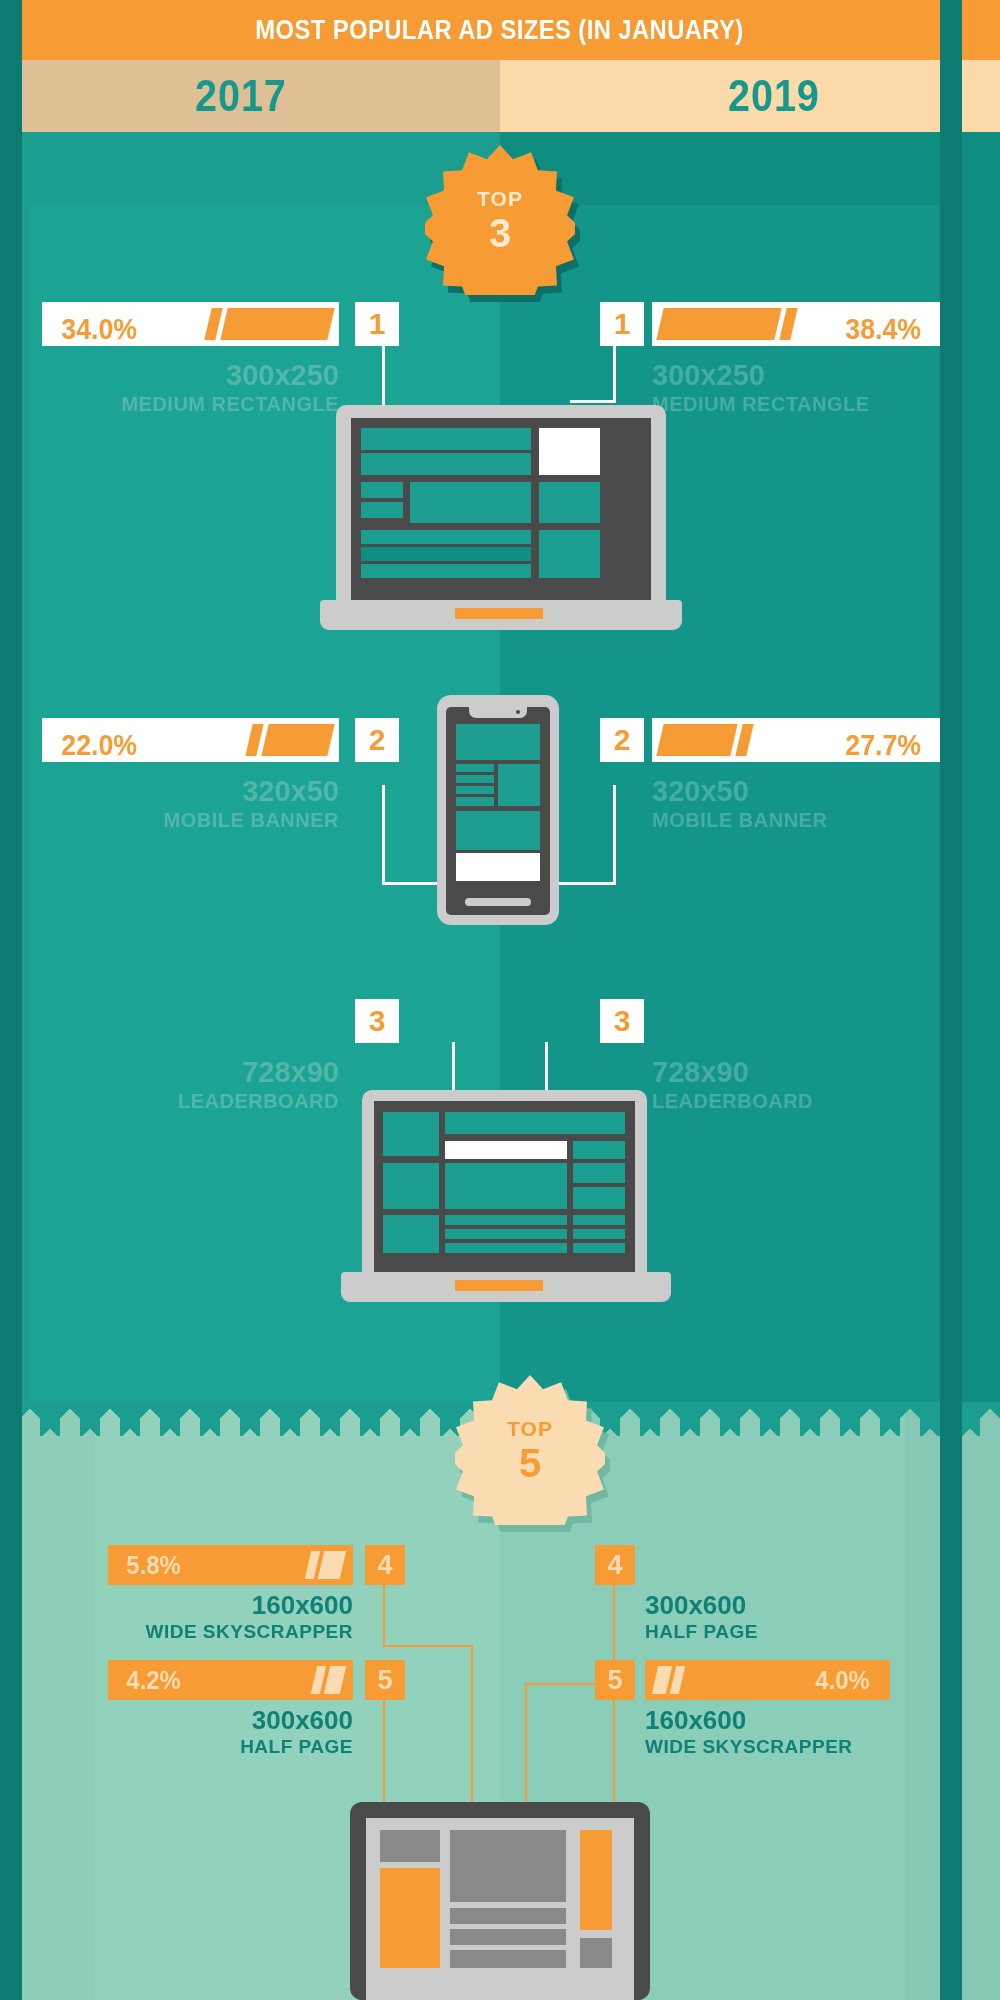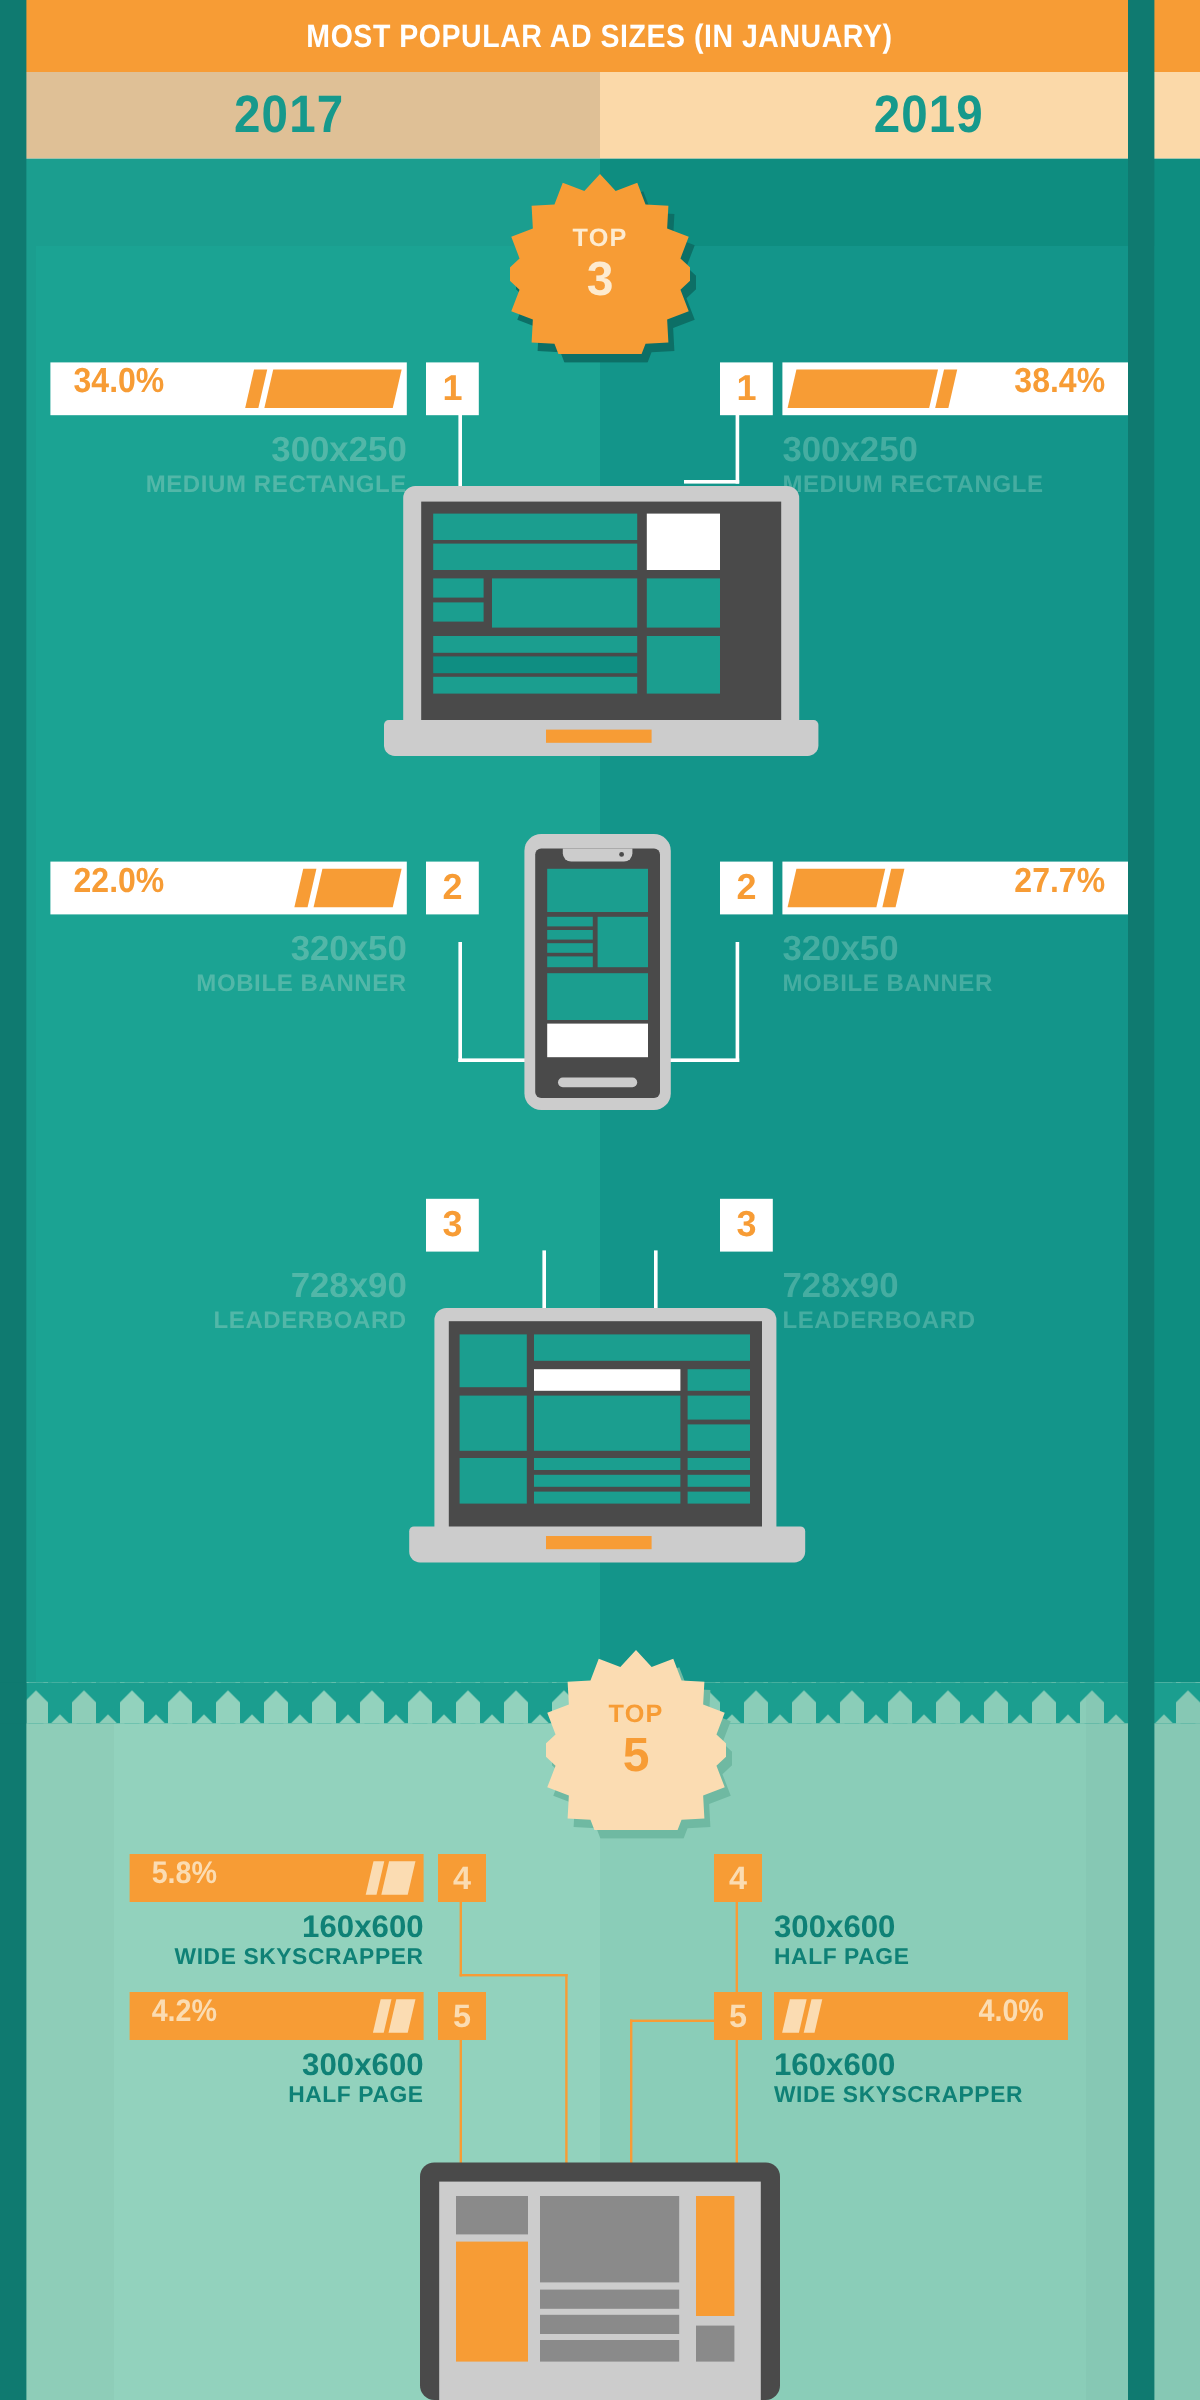--- a/index.html
+++ b/index.html
@@ -78,21 +78,21 @@
     position:absolute; inset:0; display:flex; flex-direction:column;
     align-items:center; justify-content:center; z-index:2;
     font-family:"Liberation Sans Narrow","Liberation Sans",sans-serif; font-weight:bold;
   }
   .badge-top3 .badge-text { color:#fdebd0; }
   .badge-top5 .badge-text { color:#f79c35; }
   .badge-word { font-size:21px; letter-spacing:1px; line-height:1; }
   .badge-num  { font-size:40px; line-height:1; margin-top:4px; }
 
   .t3bar {
-    position:absolute; height:44px; background:#ffffff; display:flex; align-items:flex-start;
+    position:absolute; height:44px; background:#ffffff; display:flex; align-items:flex-end;
   }
   .t3bar .pct {
     color:#f79c35; font-size:29px; font-weight:bold;
     font-family:"Liberation Sans Narrow","Liberation Sans",sans-serif;
     letter-spacing:0px; transform:scaleX(.92);
   }
   .t3bar.left  { padding-left:16px; justify-content:flex-start; }
   .t3bar.right { padding-right:18px; justify-content:flex-end; }
 
   .slant-wrap { position:absolute; top:6px; height:32px; display:flex; gap:5px; }
@@ -138,21 +138,21 @@
   .ph-dot { position:absolute; width:4px; height:4px; border-radius:50%; background:#4a4a4a; }
   .ph-home { position:absolute; background:#cccccc; border-radius:5px; }
 
   
   .tb-frame { position:absolute; background:#4a4a4a; border-radius:12px; }
   .tb-inner { position:absolute; background:#cccccc; }
   .gry { position:absolute; background:#8a8a8a; }
   .org { position:absolute; background:#f79c35; }
 
   
-  .t5bar { position:absolute; height:40px; background:#f79c35; display:flex; z-index:20; }
+  .t5bar { position:absolute; height:40px; background:#f79c35; display:flex; align-items:center; z-index:20; }
   .t5bar .pct { color:#fbdcb2; font-size:26px; font-weight:bold;
     font-family:"Liberation Sans Narrow","Liberation Sans",sans-serif; transform:scaleX(.92); }
   .t5bar.left  { padding-left:16px; justify-content:flex-start; }
   .t5bar.right { padding-right:18px; justify-content:flex-end; }
   .t5slant { position:absolute; top:6px; height:28px; display:flex; gap:4px; }
   .t5slant.l { right:10px; }
   .t5slant.r { left:10px; }
   .t5-small { width:9px; height:28px; background:#fbdcb2; }
   .t5-big   { height:28px; background:#fbdcb2; }
 

